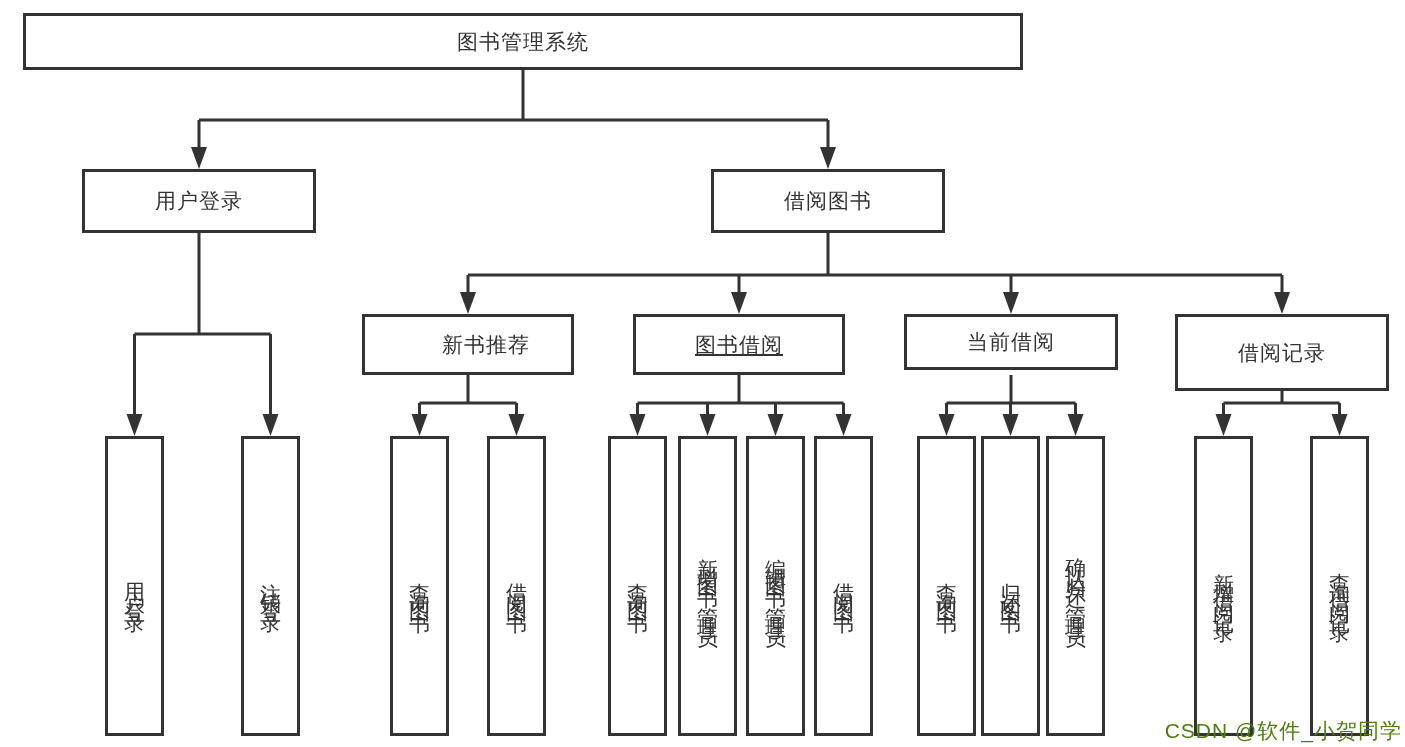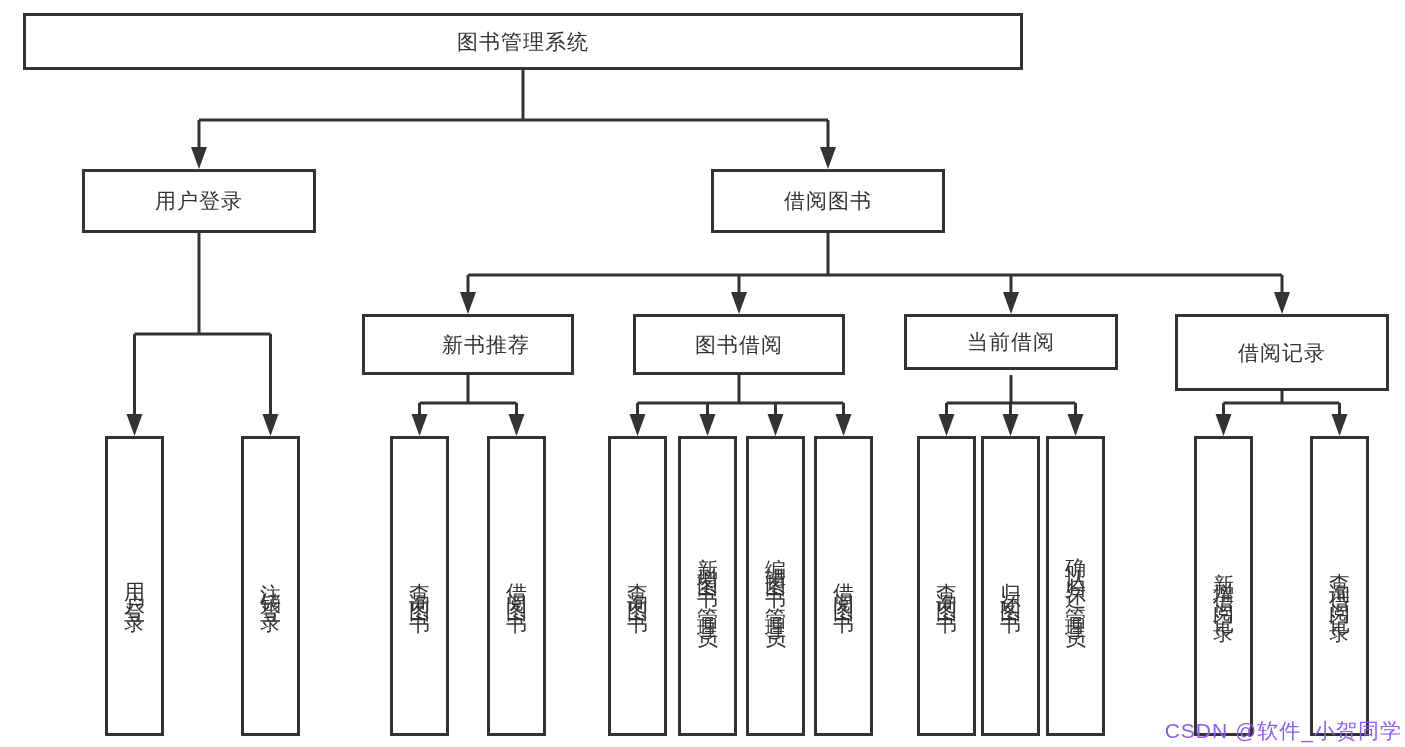--- a/index.html
+++ b/index.html
@@ -31,21 +31,21 @@
     line-height:1.15;
     font-size:21px;
     white-space:nowrap;
   }
   .watermark{
     position:absolute;
     right:3px;
     bottom:2px;
     z-index:3;
     font-size:21px;
-    color:#8b5cf6;
+    color:#4d7c0f;
     letter-spacing:1px;
     white-space:nowrap;
   }
 </style>
 </head>
 <body>
 
 <div class="stage">
 
   <svg width="1405" height="747" viewBox="0 0 1405 747">
@@ -102,21 +102,21 @@
   <div class="node" style="left:82px;top:169px;width:234px;height:64px;">
     <span>用户登录</span>
   </div>
   <div class="node" style="left:711px;top:169px;width:234px;height:64px;">
     <span>借阅图书</span>
   </div>
 
   <div class="node" style="left:362px;top:314px;width:212px;height:61px;padding-left:36px;">
     <span>新书推荐</span>
   </div>
-  <div class="node" style="left:633px;top:314px;width:212px;height:61px;">
+  <div class="node" style="left:633px;top:314px;width:212px;height:61px;text-decoration:underline;">
     <span>图书借阅</span>
   </div>
   <div class="node" style="left:904px;top:314px;width:214px;height:56px;">
     <span>当前借阅</span>
   </div>
   <div class="node" style="left:1175px;top:314px;width:214px;height:77px;">
     <span>借阅记录</span>
   </div>
 
   <div class="node vnode" style="left:105px;top:436px;width:59px;height:300px;">

